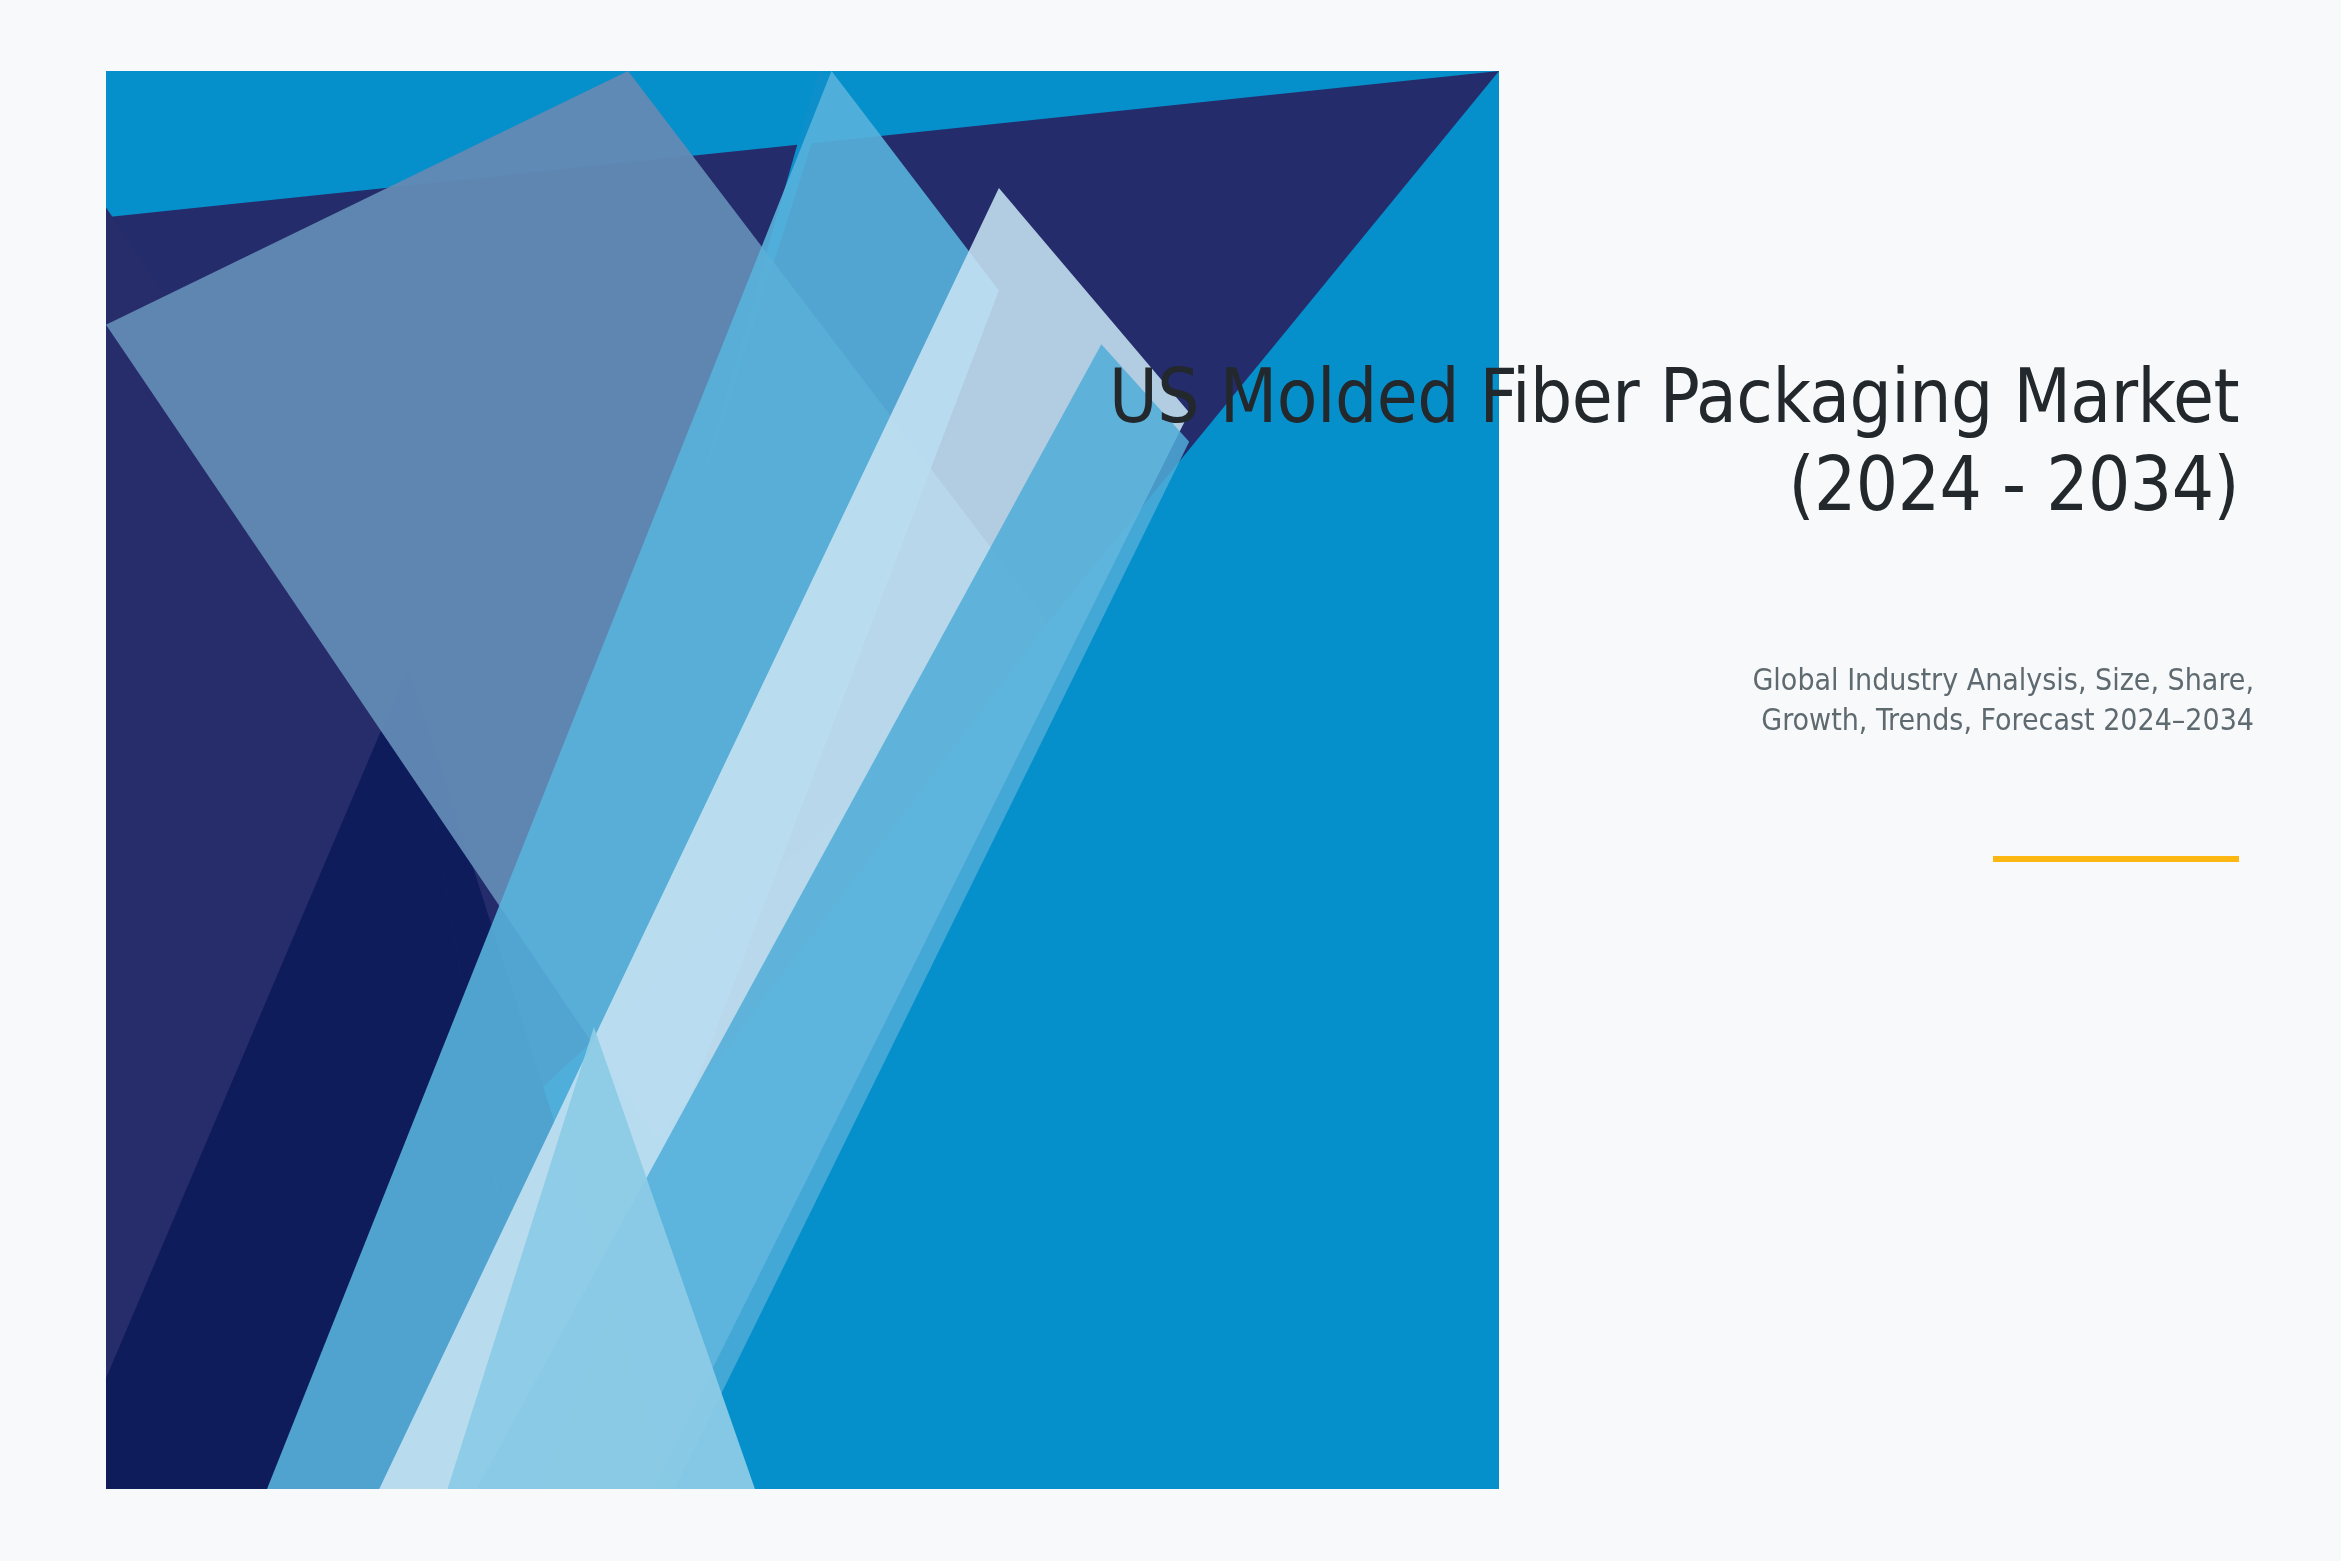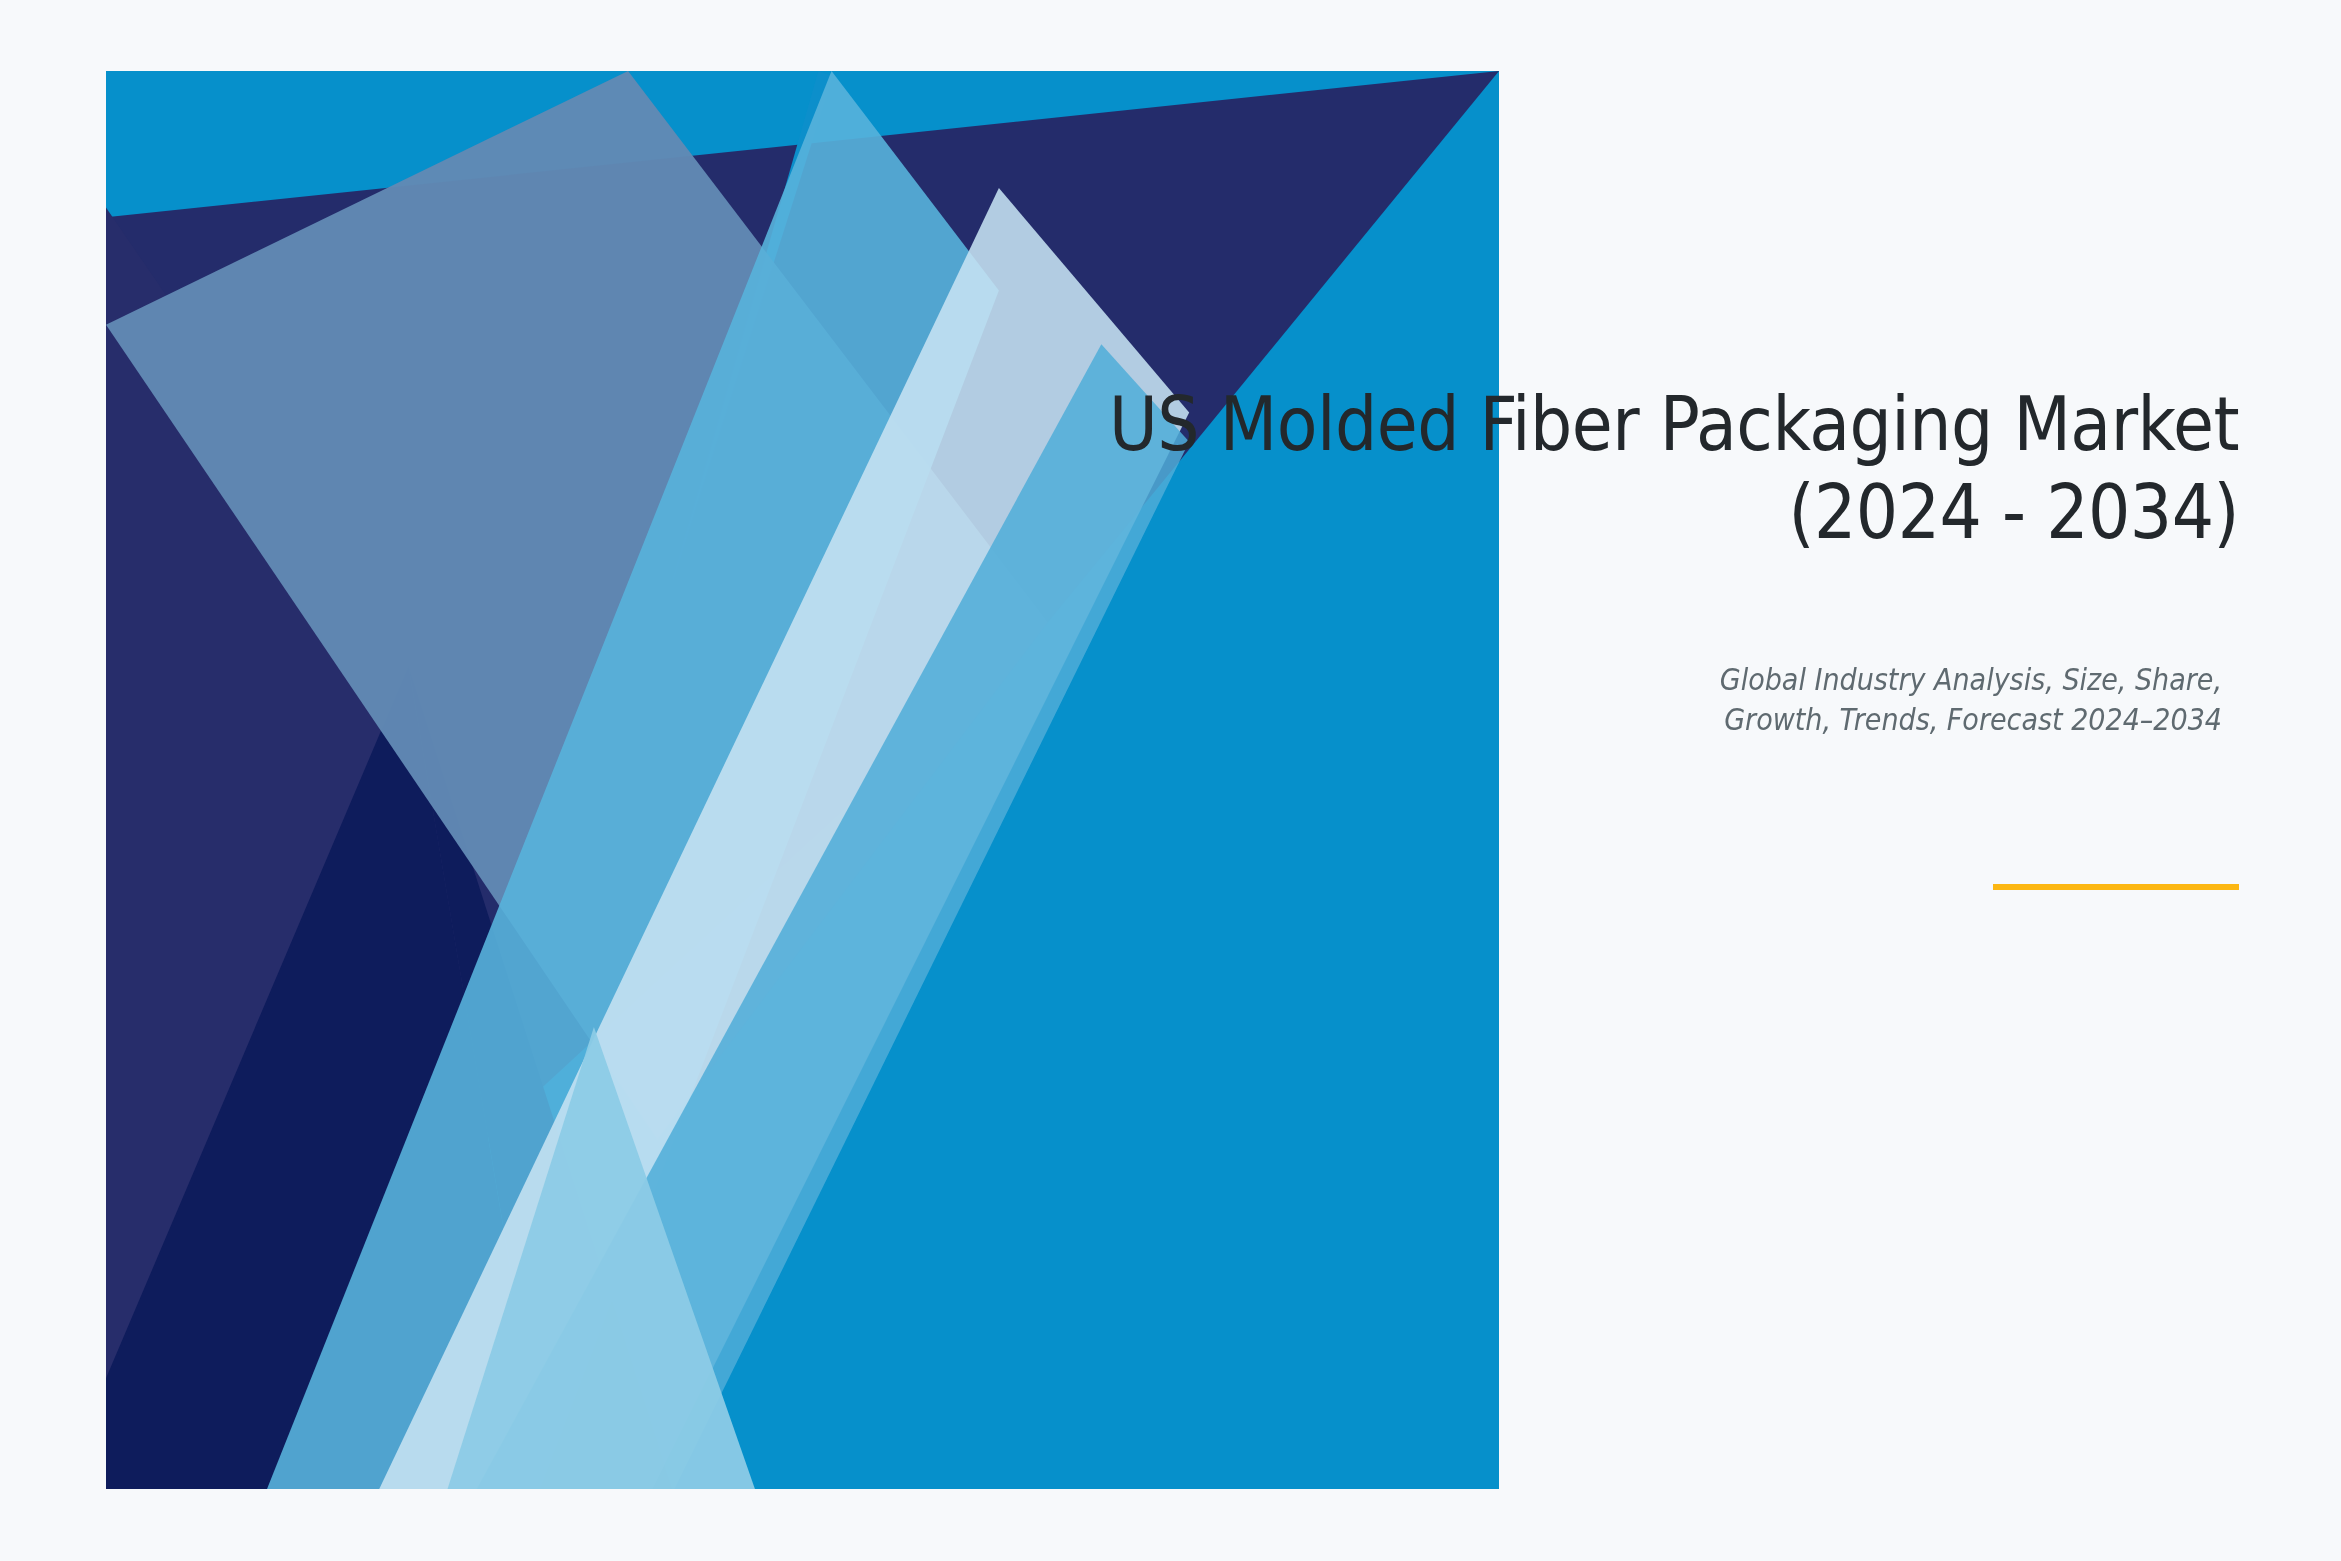--- a/index.html
+++ b/index.html
@@ -19,21 +19,21 @@
     position:absolute;
     left:106px; top:71px;
     width:1393px; height:1418px;
   }
   #artwork svg { display:block; width:100%; height:100%; }
 
   
   #title-block {
     position:absolute;
     right:103px;
-    top:380px;
+    top:352px;
     width:1317px;
     text-align:right;
   }
   #main-title {
     font-family:"DejaVu Sans", sans-serif;
     font-stretch:condensed;
     font-size:74px;
     line-height:1.19;
     font-weight:400;
     color:#23282C;
@@ -46,25 +46,24 @@
     position:absolute;
     right:0;
     top:504px;
     width:246px;
     height:6.3px;
     background:#FCB713;
     z-index:4;
   }
   #subtitle-block {
     position:absolute;
-    right:120px;
+    right:88px;
     top:660px;
     width:829px;
     text-align:right;
-    font-style:italic;
   }
   #subtitle {
     font-family:"DejaVu Sans", sans-serif;
     font-stretch:condensed;
     font-size:30px;
     line-height:1.34;
     font-weight:400;
     color:#5F6A70;
     white-space:pre-line;
   }

